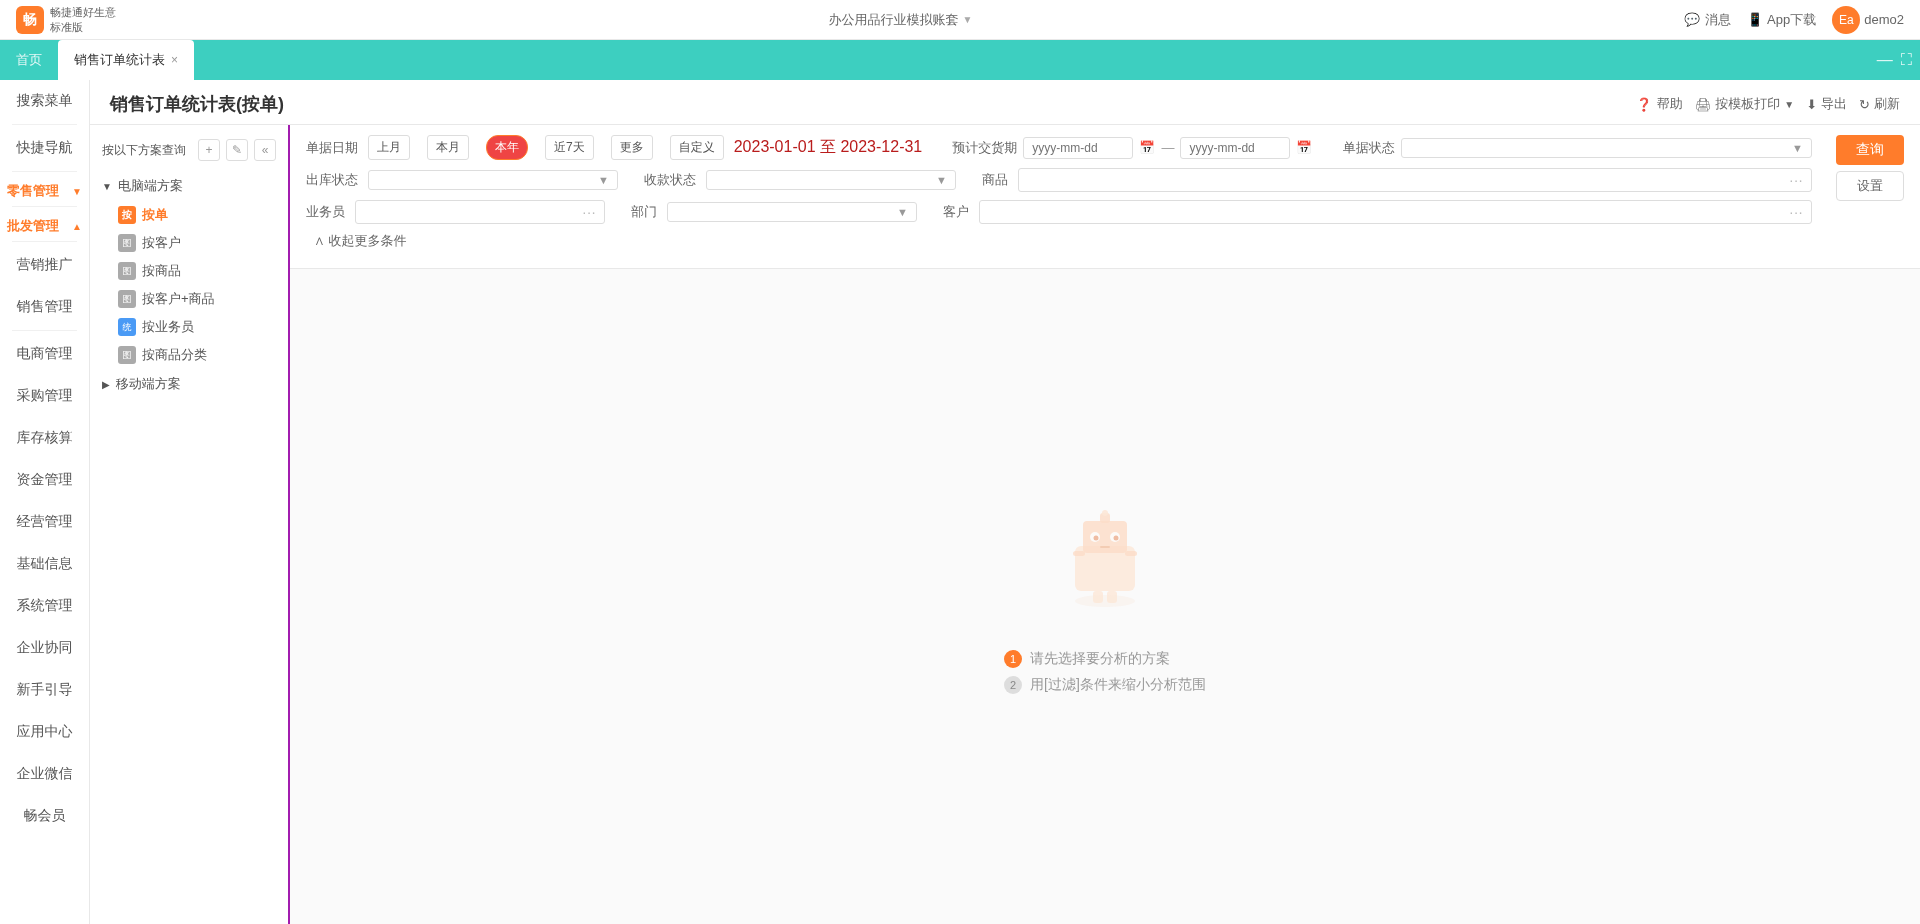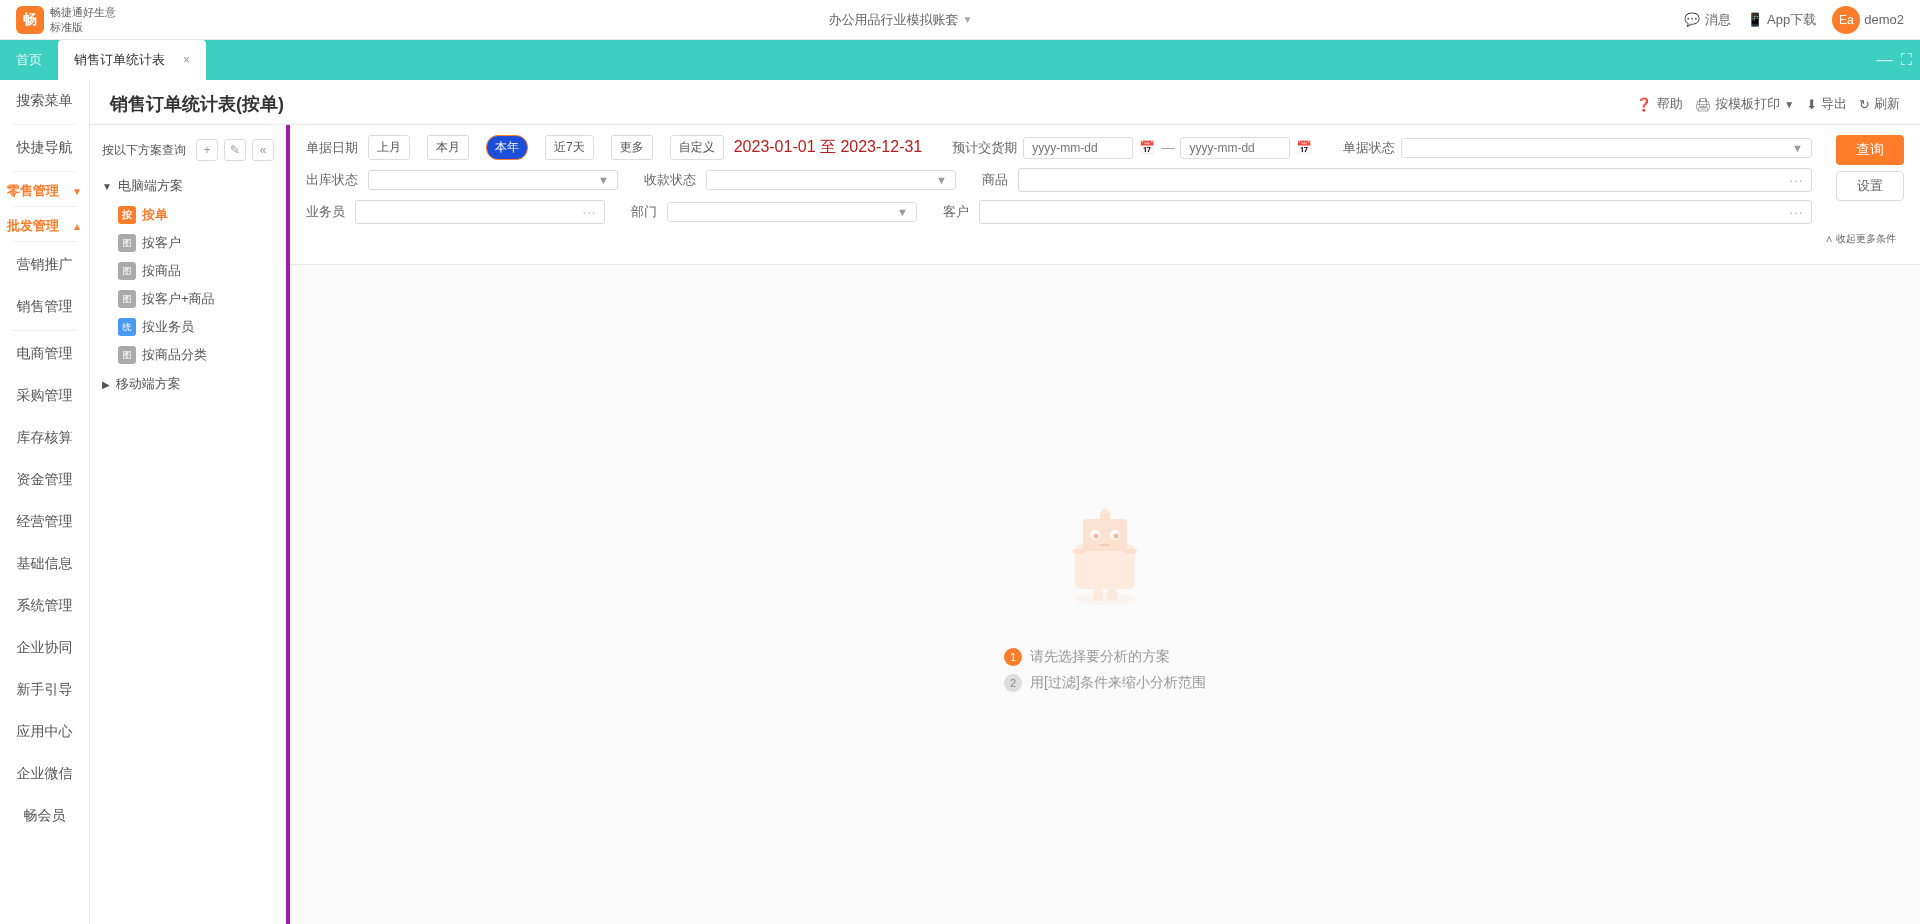--- a/index.html
+++ b/index.html
@@ -12,21 +12,21 @@
     .logo-icon { width: 28px; height: 28px; background: #ff7c2b; border-radius: 6px; display: flex; align-items: center; justify-content: center; color: white; font-size: 14px; font-weight: bold; }
     .logo-text { font-size: 11px; color: #666; line-height: 1.3; }
     .top-bar-center { display: flex; align-items: center; gap: 4px; color: #666; font-size: 13px; }
     .top-bar-right { display: flex; align-items: center; gap: 16px; color: #666; font-size: 13px; }
     .top-bar-right-item { display: flex; align-items: center; gap: 4px; cursor: pointer; }
     .avatar { width: 28px; height: 28px; background: #ff7c2b; border-radius: 50%; display: flex; align-items: center; justify-content: center; color: white; font-size: 12px; }
 
     
     .nav-tabs { height: 40px; background: #3dcfc0; display: flex; align-items: center; padding: 0 0 0 0; flex-shrink: 0; }
     .nav-tab { height: 40px; padding: 0 16px; display: flex; align-items: center; cursor: pointer; color: rgba(255,255,255,0.85); font-size: 13px; }
-    .nav-tab.active { background: #fff; color: #333; border-radius: 4px 4px 0 0; gap: 12px; }
+    .nav-tab.active { background: #fff; color: #333; border-radius: 4px 4px 0 0; }
     .nav-tab .close-btn { margin-left: 6px; color: #999; font-size: 12px; cursor: pointer; }
     .nav-tabs-right { margin-left: auto; display: flex; align-items: center; gap: 8px; padding-right: 8px; }
     .nav-tab-icon { color: rgba(255,255,255,0.85); cursor: pointer; font-size: 16px; }
 
     
     .main-layout { display: flex; flex: 1; overflow: hidden; }
 
     
     .sidebar { width: 90px; background: #fff; border-right: 1px solid #e8e8e8; display: flex; flex-direction: column; overflow-y: auto; flex-shrink: 0; }
     .sidebar-item { padding: 12px 0; text-align: center; cursor: pointer; color: #555; font-size: 14px; border-bottom: none; }
@@ -36,21 +36,21 @@
     
     .content-area { flex: 1; display: flex; flex-direction: column; overflow: hidden; }
 
     
     .page-header { background: #fff; padding: 12px 20px 8px; border-bottom: 1px solid #e8e8e8; display: flex; align-items: center; justify-content: space-between; flex-shrink: 0; }
     .page-title { font-size: 18px; font-weight: bold; color: #333; }
     .page-actions { display: flex; align-items: center; gap: 12px; color: #666; font-size: 13px; }
     .page-action-item { display: flex; align-items: center; gap: 4px; cursor: pointer; }
 
     
-    .left-panel { width: 200px; background: #fff; border-right: 4px solid #a21caf; flex-shrink: 0; padding: 8px; overflow-y: auto; }
+    .left-panel { width: 200px; background: #fff; border-right: 2px solid #a21caf; flex-shrink: 0; padding: 8px; overflow-y: auto; }
     .left-panel-header { display: flex; align-items: center; justify-content: space-between; padding: 6px 4px; color: #666; font-size: 13px; }
     .left-panel-actions { display: flex; align-items: center; gap: 6px; }
     .icon-btn { width: 22px; height: 22px; display: flex; align-items: center; justify-content: center; cursor: pointer; color: #999; border: 1px solid #ddd; border-radius: 3px; font-size: 12px; }
 
     .tree-section { margin-top: 4px; }
     .tree-parent { display: flex; align-items: center; gap: 6px; padding: 6px 4px; cursor: pointer; color: #555; font-size: 13px; }
     .tree-children { padding-left: 16px; }
     .tree-child { display: flex; align-items: center; gap: 6px; padding: 5px 4px; cursor: pointer; color: #555; font-size: 13px; }
     .tree-child.active { color: #ff7c2b; font-weight: bold; }
     .tree-child-icon { width: 18px; height: 18px; display: flex; align-items: center; justify-content: center; border-radius: 3px; font-size: 11px; color: #fff; flex-shrink: 0; }
@@ -62,34 +62,34 @@
     .right-content { flex: 1; display: flex; flex-direction: column; overflow: hidden; }
 
     
     .filter-section { background: #fff; padding: 10px 16px; border-bottom: 1px solid #e8e8e8; flex-shrink: 0; }
     .filter-line { display: flex; align-items: center; gap: 10px; margin-bottom: 8px; flex-wrap: wrap; }
     .filter-line:last-child { margin-bottom: 0; }
     .filter-field-label { color: #666; font-size: 13px; white-space: nowrap; }
 
     .date-btn-group { display: flex; align-items: center; gap: 17px; }
     .date-btn { padding: 3px 8px; border: 1px solid #ddd; border-radius: 3px; background: #fff; cursor: pointer; color: #555; font-size: 12px; }
-    .date-btn.active { background: #1d4ed8; color: white; border-color: #ff7c2b; border-radius: 12px; }
+    .date-btn.active { background: #ef4444; color: white; border-color: #ff7c2b; border-radius: 12px; }
 
     .date-range-display { font-size: 16px; color: #b91c1c; }
 
     .date-input { border: 1px solid #ddd; border-radius: 3px; padding: 3px 8px; font-size: 12px; color: #bbb; width: 110px; }
     .date-sep { color: #999; }
     .cal-icon { color: #ff7c2b; cursor: pointer; }
     .more-icon { color: #bbb; cursor: pointer; font-size: 14px; }
 
     .query-btn { background: #ff7c2b; color: white; border: none; border-radius: 4px; padding: 6px 20px; font-size: 14px; cursor: pointer; white-space: nowrap; }
     .settings-btn { background: #fff; color: #666; border: 1px solid #ddd; border-radius: 4px; padding: 5px 16px; font-size: 13px; cursor: pointer; }
     .btn-column { display: flex; flex-direction: column; gap: 6px; margin-left: 12px; justify-content: space-between; }
 
-    .collapse-row { text-align: right; padding: 8px; color: #666; font-size: 10px; cursor: pointer; }
+    .collapse-row { text-align: left; padding: 8px; color: #666; font-size: 13px; cursor: pointer; }
 
     
     .empty-state { flex: 1; display: flex; flex-direction: column; align-items: center; justify-content: center; background: #fafafa; }
     .empty-illustration { font-size: 80px; margin-bottom: 20px; opacity: 0.4; color: #ffb07c; }
     .empty-tips { color: #999; font-size: 14px; }
     .empty-tip-item { display: flex; align-items: center; gap: 8px; margin-bottom: 8px; }
     .tip-num { width: 18px; height: 18px; border-radius: 50%; background: #ddd; display: flex; align-items: center; justify-content: center; font-size: 11px; color: #888; flex-shrink: 0; }
     .tip-num.orange { background: #ff7c2b; color: white; }
   </style>
 </head>

